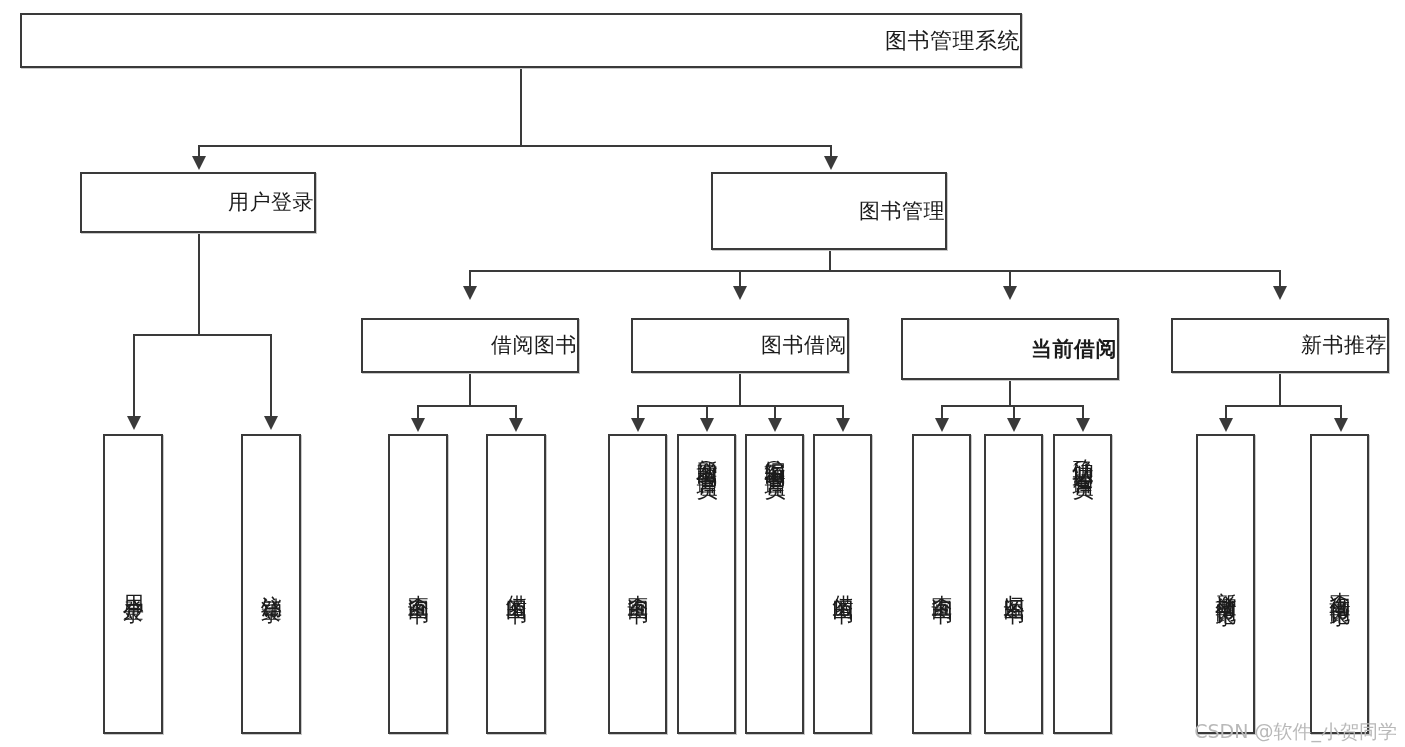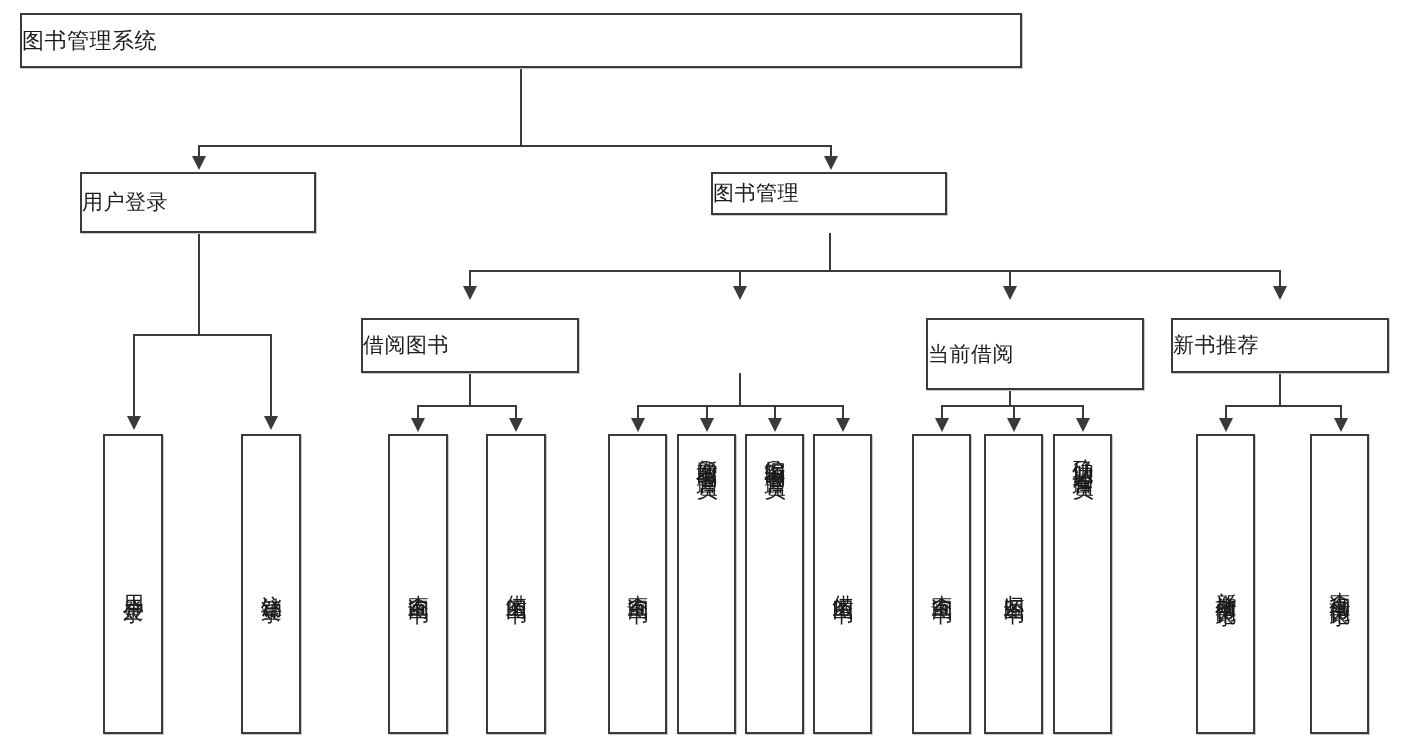--- a/index.html
+++ b/index.html
@@ -20,21 +20,21 @@
   }
 
   
   .node {
     position: absolute;
     box-sizing: border-box;
     background: #ffffff;
     border: 2px solid #3a3a3a;
     display: flex;
     align-items: center;
-    justify-content: flex-start;
+    justify-content: flex-end;
     color: #1b1b1b;
   }
   .node.shadowed {
     box-shadow: 1px 1px 0 0 #c9c9c9;
   }
   .node .label {
     display: block;
     text-align: center;
     line-height: 1.18;
     letter-spacing: 0.5px;
@@ -158,28 +158,31 @@
   <div class="conn v" style="left:1340px; top:405px; height:14px;"></div>
   <div class="arrow" style="left:1334px; top:418px;"></div>
 
   <div class="node horiz root shadowed" style="left:20px; top:13px; width:1002px; height:55px;">
     <span class="label">图书管理系统</span>
   </div>
 
   <div class="node horiz shadowed" style="left:80px; top:172px; width:236px; height:61px;">
     <span class="label">用户登录</span>
   </div>
-  <div class="node horiz shadowed" style="left:711px; top:172px; width:236px; height:43px;">
+  <div class="node horiz shadowed" style="left:711px; top:172px; width:236px; height:78px;">
     <span class="label">图书管理</span>
   </div>
 
   <div class="node horiz shadowed" style="left:361px; top:318px; width:218px; height:55px;">
     <span class="label">借阅图书</span>
   </div>
-  <div class="node horiz shadowed" style="left:926px; top:318px; width:218px; height:72px;">
+  <div class="node horiz shadowed" style="left:631px; top:318px; width:218px; height:55px;">
+    <span class="label">图书借阅</span>
+  </div>
+  <div class="node horiz shadowed" style="left:901px; top:318px; width:218px; height:62px;font-weight:bold;">
     <span class="label">当前借阅</span>
   </div>
   <div class="node horiz shadowed" style="left:1171px; top:318px; width:218px; height:55px;">
     <span class="label">新书推荐</span>
   </div>
 
   <div class="node vert centered shadowed" style="left:103px; top:434px; width:60px; height:300px;">
     <span class="label">用户登录</span>
   </div>
   <div class="node vert centered shadowed" style="left:241px; top:434px; width:60px; height:300px;">
@@ -216,14 +219,15 @@
     <span class="label">确认归还（管理员）</span>
   </div>
 
   <div class="node vert centered shadowed" style="left:1196px; top:434px; width:59px; height:300px;">
     <span class="label">新增借阅记录</span>
   </div>
   <div class="node vert centered shadowed" style="left:1310px; top:434px; width:59px; height:300px;">
     <span class="label">查询借阅记录</span>
   </div>
 
+  <div id="watermark">CSDN @软件_小贺同学</div>
 
 </div>
 
 </body></html>

